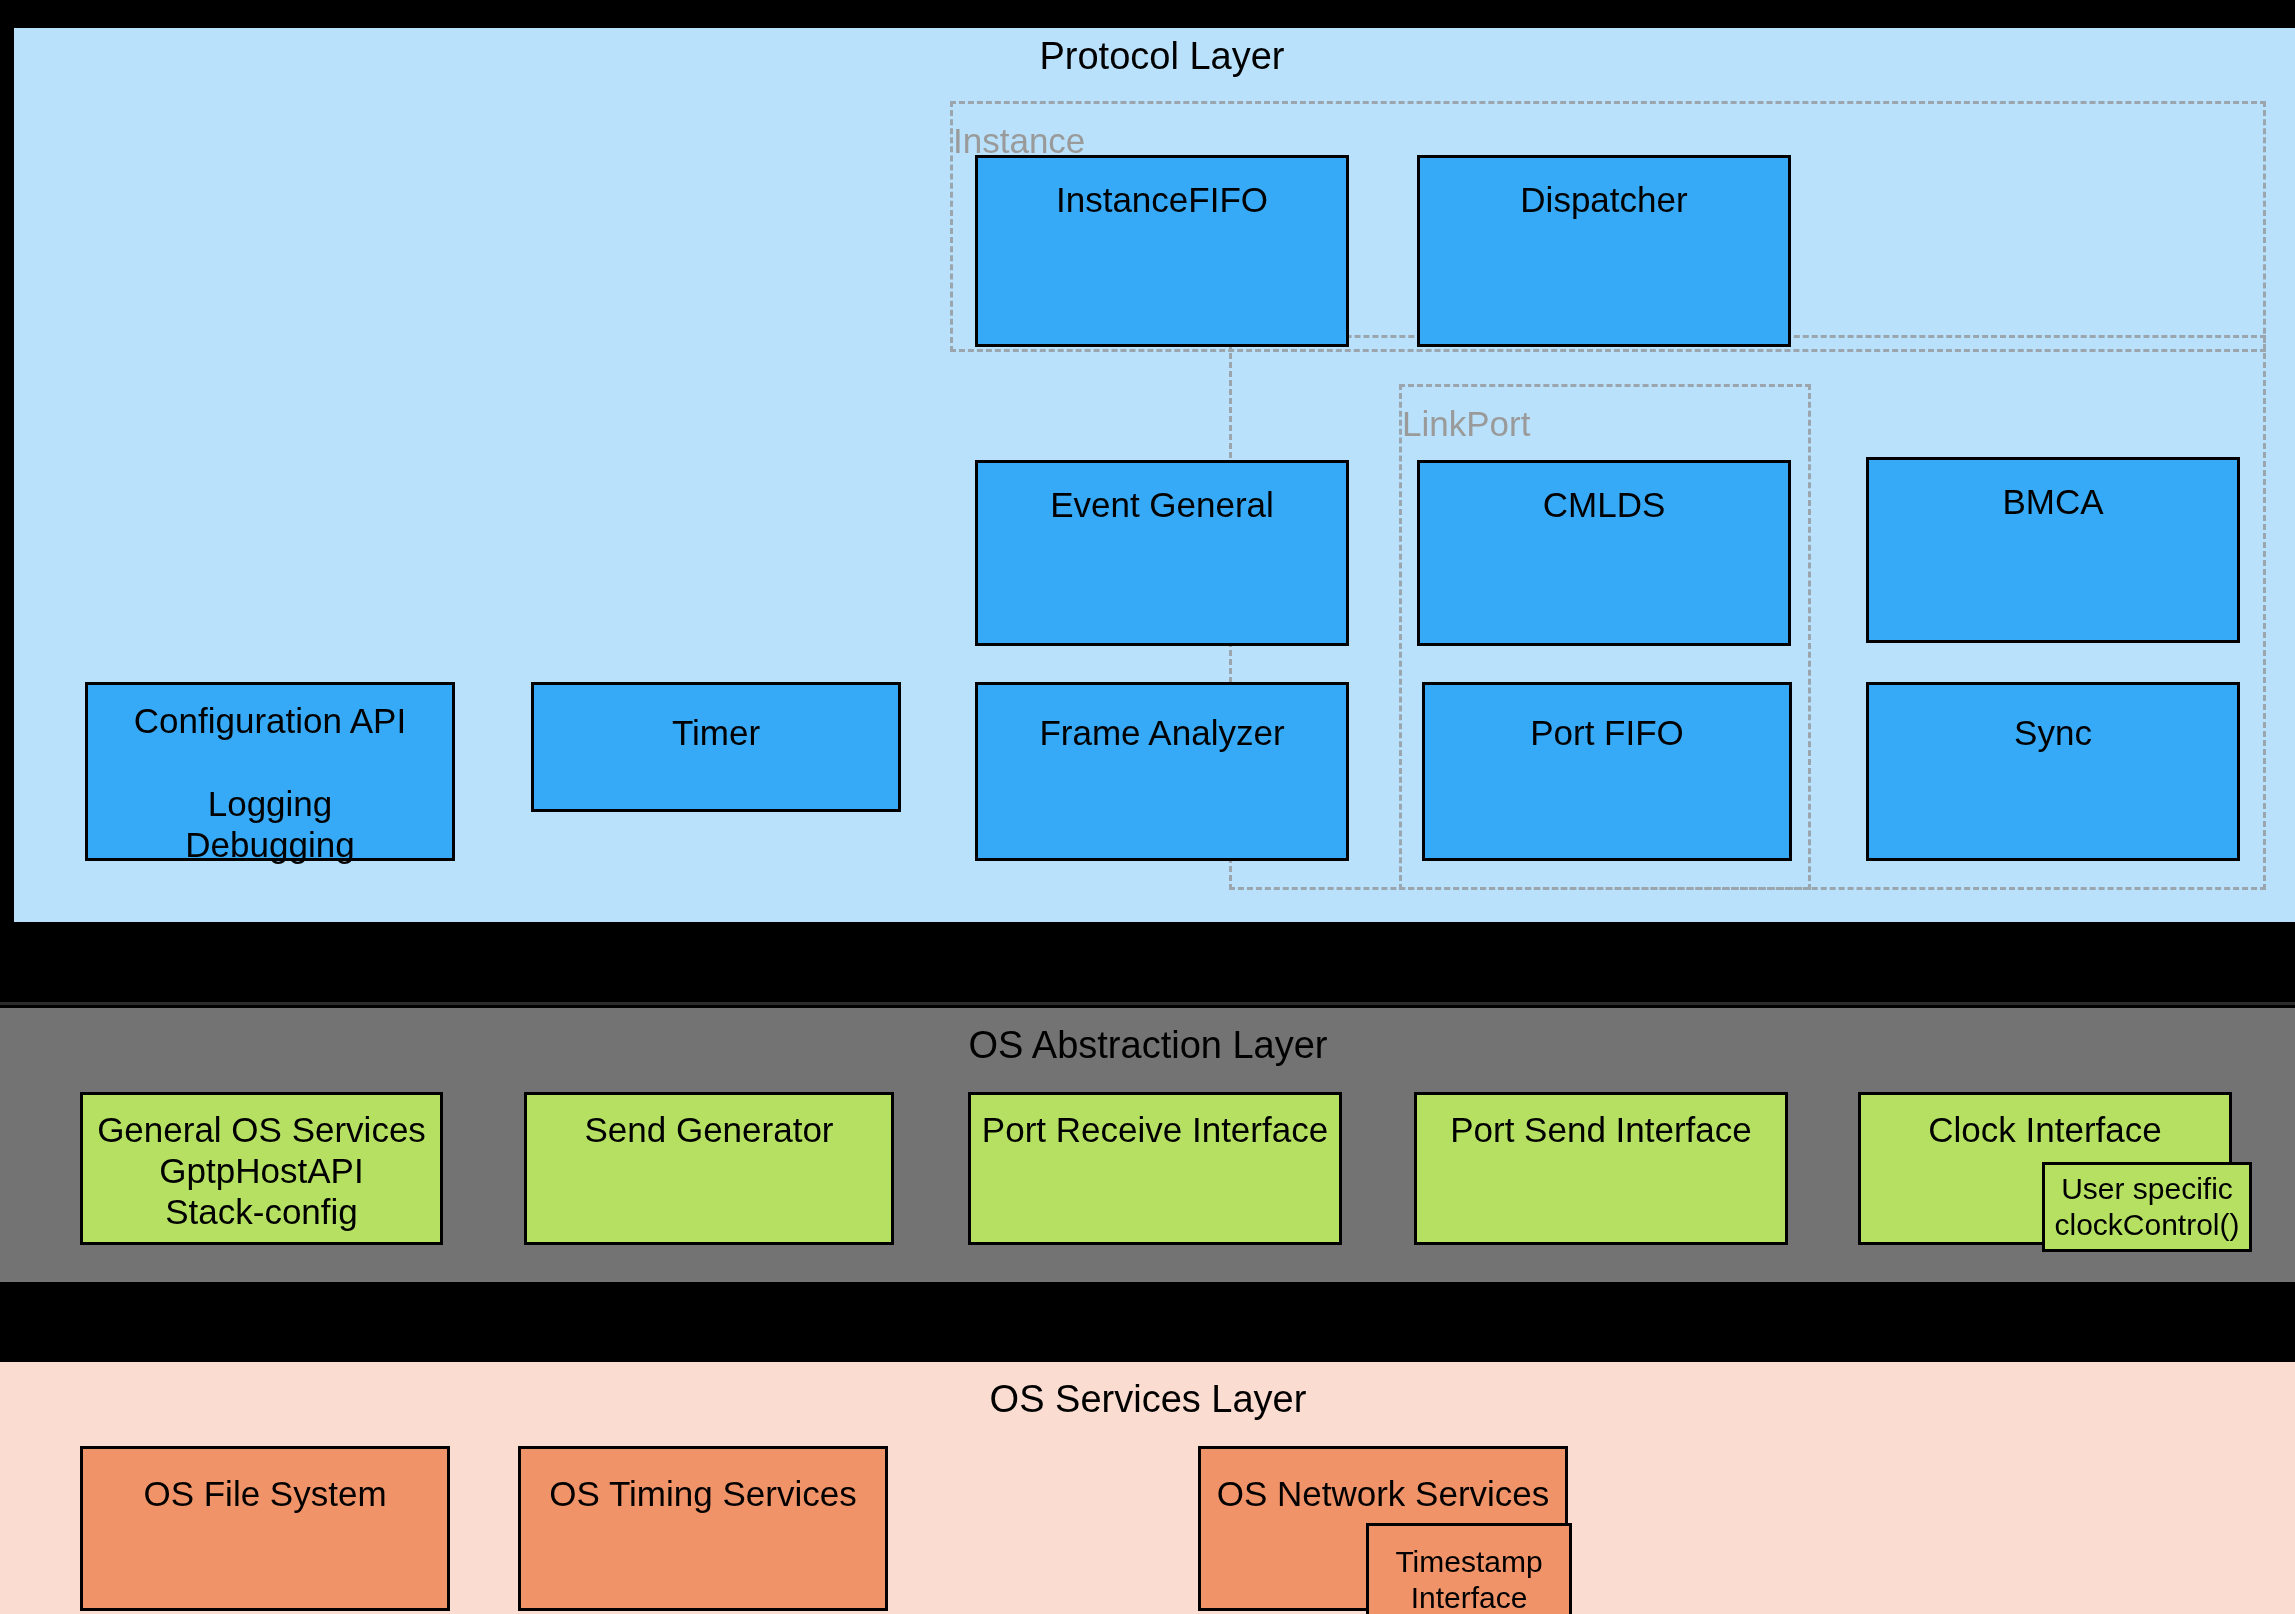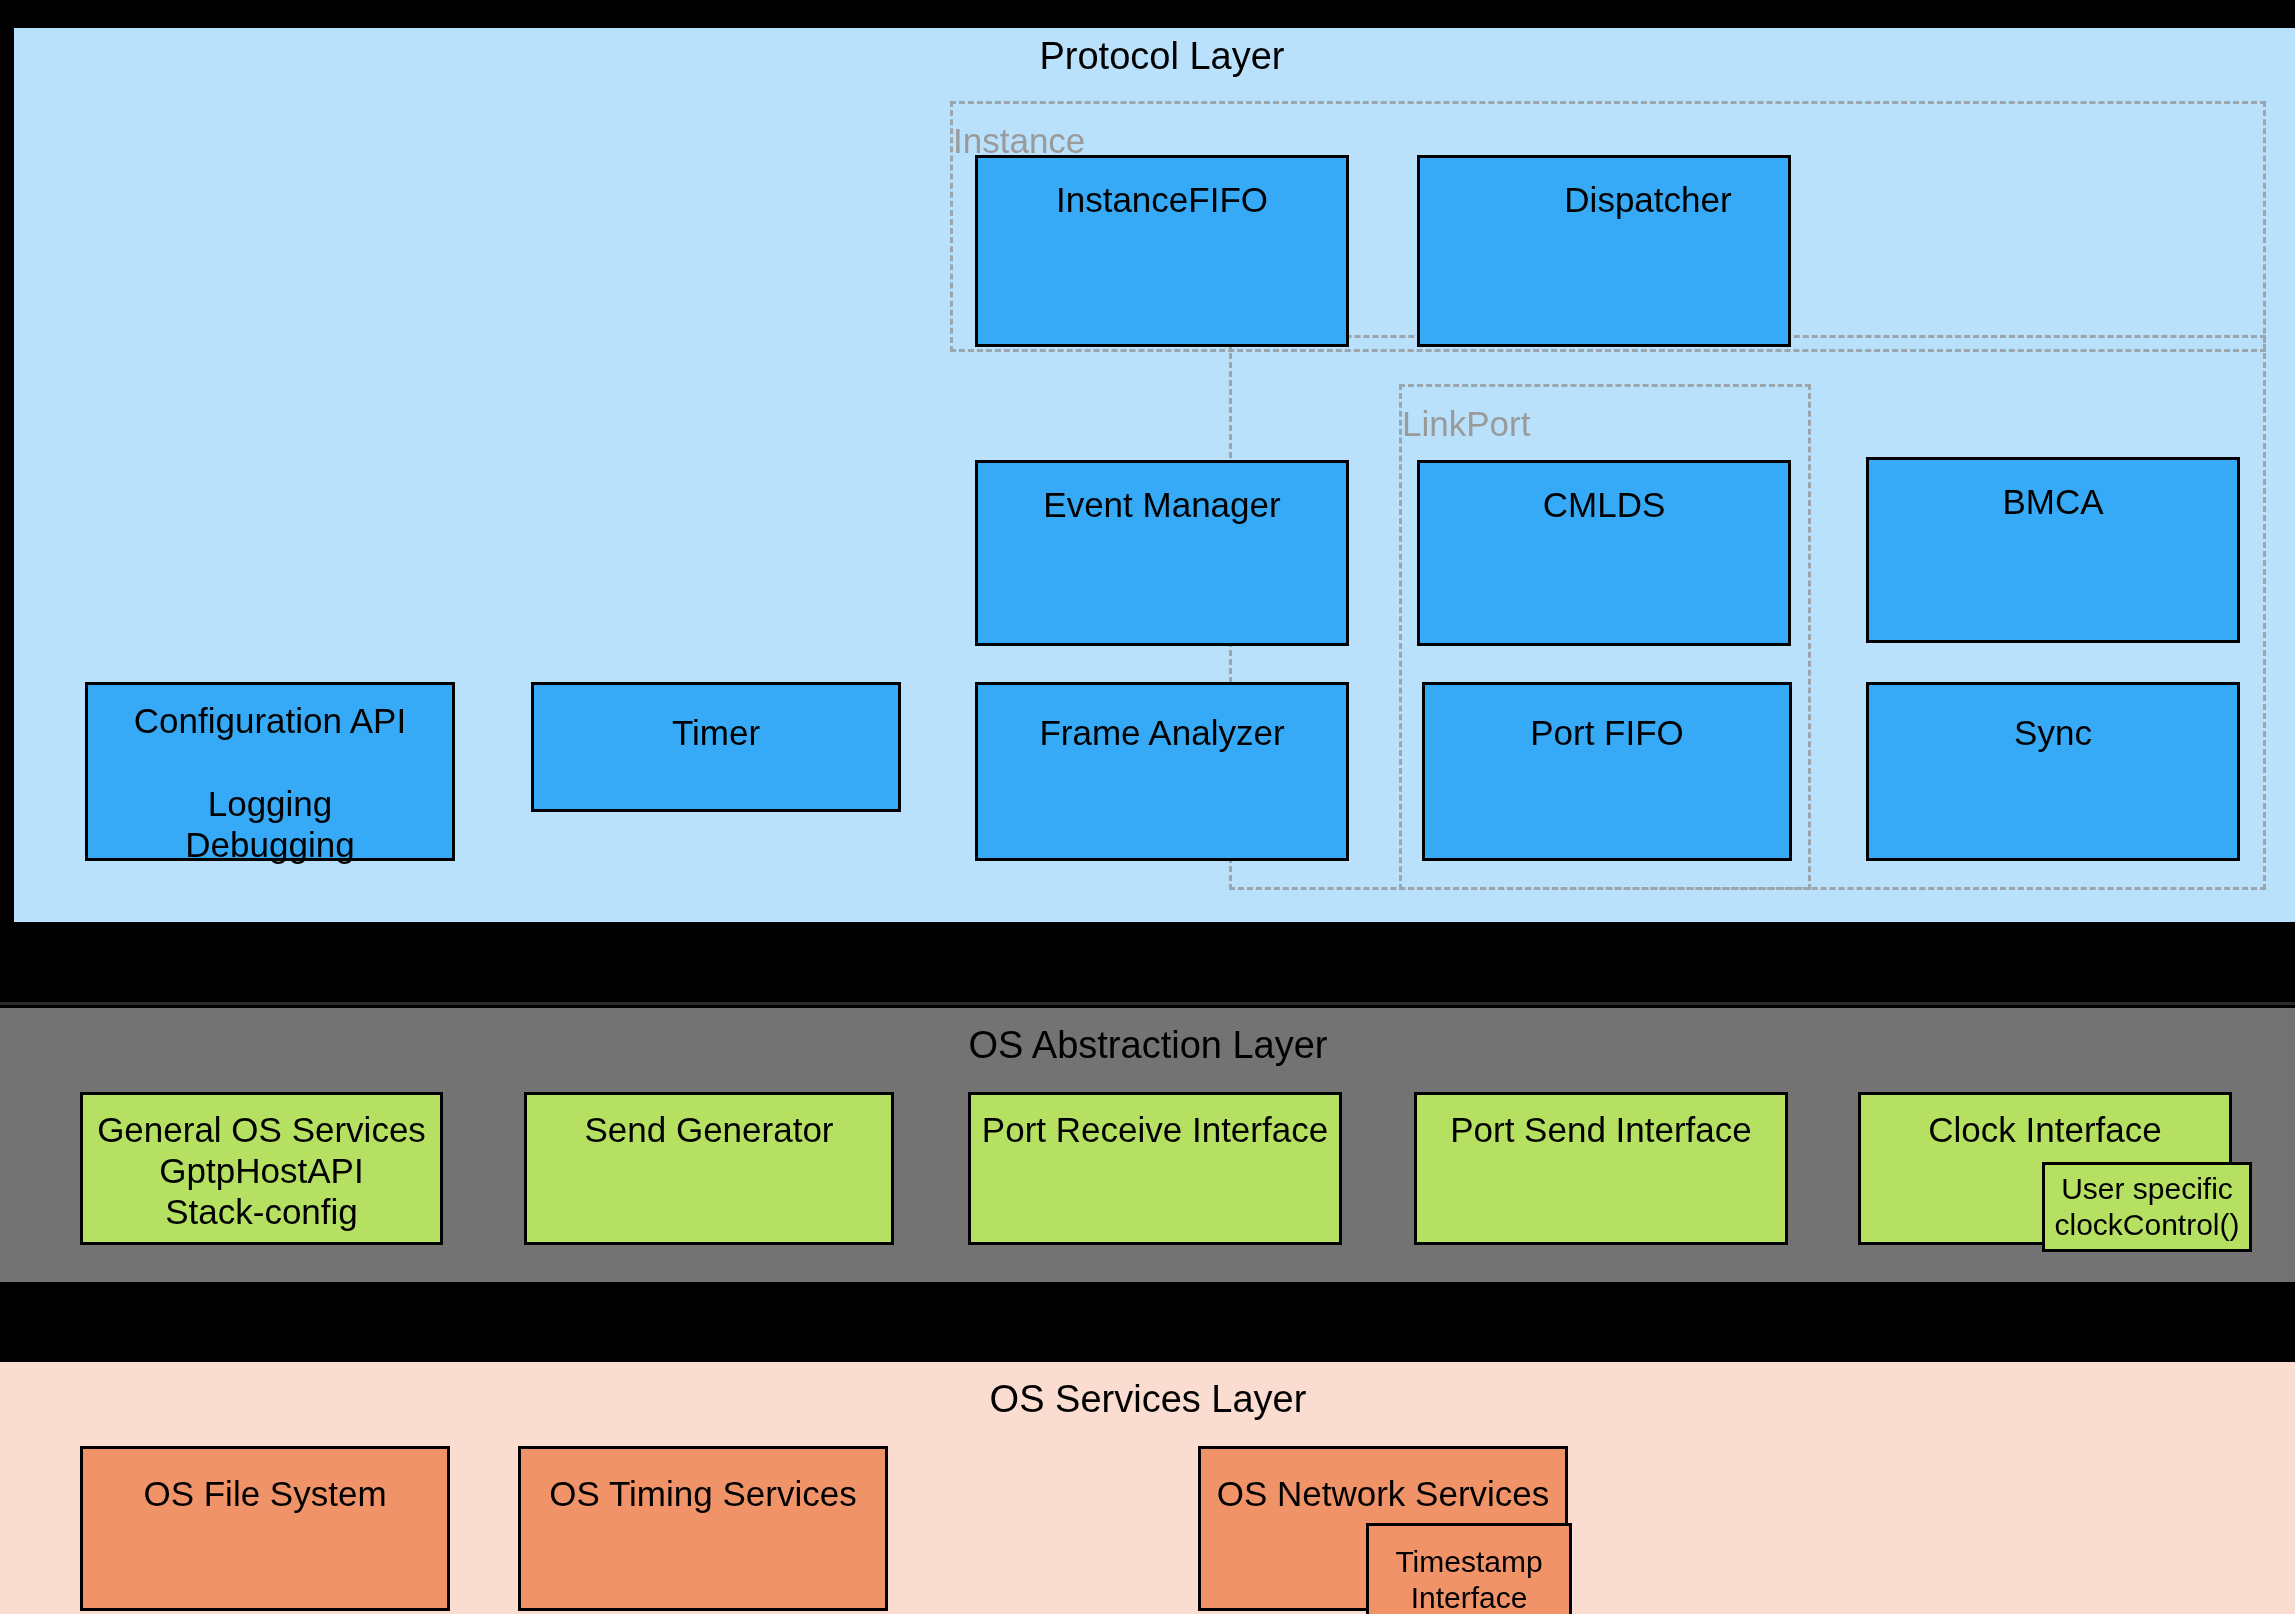--- a/index.html
+++ b/index.html
@@ -135,25 +135,25 @@
 
     <div class="group" style="left:1385px; top:356px; width:412px; height:506px;">
       <div class="group-label" style="top:17.6px;">LinkPort</div>
     </div>
 
     <div class="node node-blue" style="left:961px; top:127px; width:374px; height:192px;">
       <div class="label" style="top:21.6px;">InstanceFIFO</div>
     </div>
 
     <div class="node node-blue" style="left:1403px; top:127px; width:374px; height:192px;">
-      <div class="label" style="top:21.6px;padding-left:44px;">Dispatcher</div>
+      <div class="label" style="top:21.6px;">Dispatcher</div>
     </div>
 
     <div class="node node-blue" style="left:961px; top:432px; width:374px; height:186px;">
-      <div class="label" style="top:21.6px;">Event Manager</div>
+      <div class="label" style="top:21.6px;">Event General</div>
     </div>
 
     <div class="node node-blue" style="left:1403px; top:432px; width:374px; height:186px;">
       <div class="label" style="top:21.6px;">CMLDS</div>
     </div>
 
     <div class="node node-blue" style="left:1852px; top:429px; width:374px; height:186px;">
       <div class="label" style="top:21.6px;">BMCA</div>
     </div>
 

